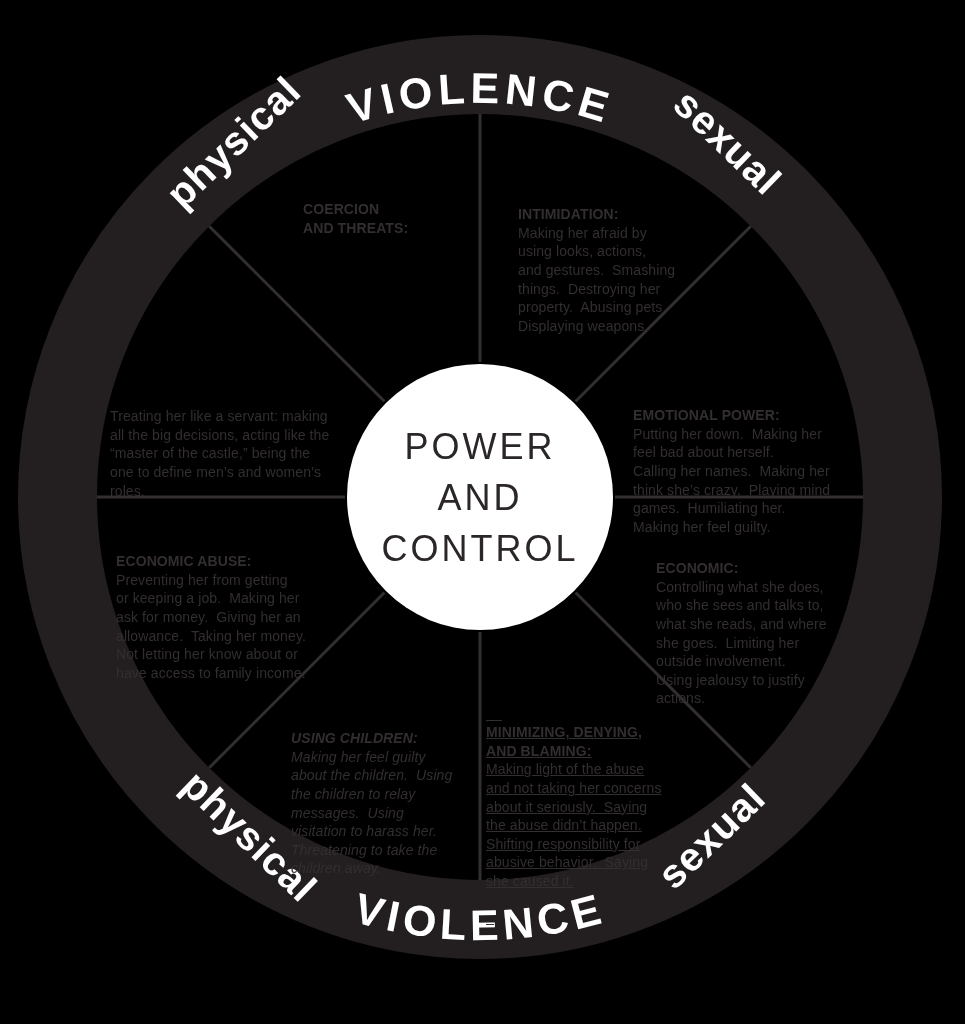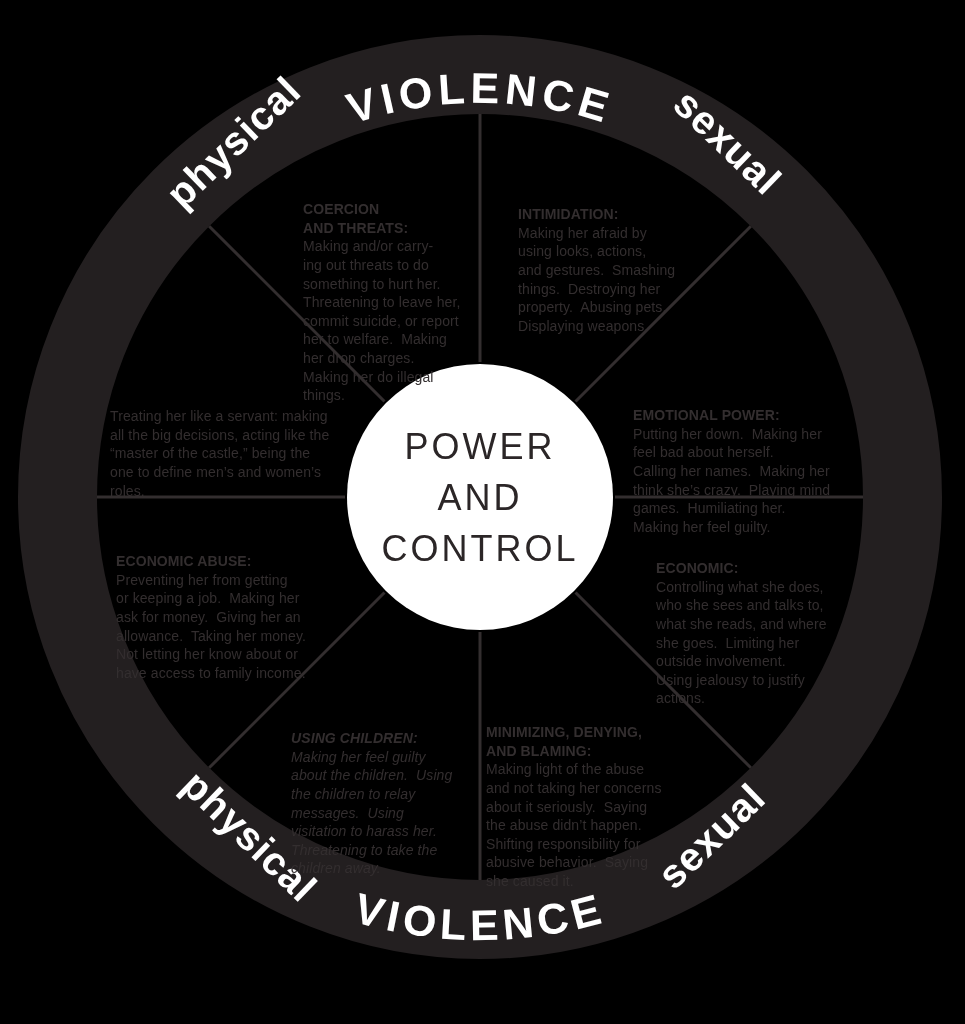--- a/index.html
+++ b/index.html
@@ -57,29 +57,21 @@
     <text class="ring-corner" text-anchor="middle" transform="translate(721,846) rotate(-44)">sexual</text>
 
     <circle cx="480" cy="497" r="133" fill="#ffffff"></circle>
     <text class="center-line" x="480" y="459" text-anchor="middle">POWER</text>
     <text class="center-line" x="480" y="510" text-anchor="middle">AND</text>
     <text class="center-line" x="480" y="561" text-anchor="middle">CONTROL</text>
   </svg>
 
   <div class="seg" style="left:303px;top:163px;">
     <span class="t">COERCION
-AND THREATS:</span><span class="b">Making and/or carry-
-ing out threats to do
-something to hurt her.
-Threatening to leave her,
-commit suicide, or report
-her to welfare.  Making
-her drop charges.
-Making her do illegal
-things.</span>
+AND THREATS:</span>
   </div>
 
   <div class="seg" style="left:504px;top:168px;margin-left:14px;">
     <span class="t">INTIMIDATION:</span><span class="b">Making her afraid by
 using looks, actions,
 and gestures.  Smashing
 things.  Destroying her
 property.  Abusing pets.
 Displaying weapons.</span>
   </div>
@@ -96,21 +88,21 @@
   <div class="seg" style="left:656px;top:522px;">
     <span class="t">ECONOMIC:</span><span class="b">Controlling what she does,
 who she sees and talks to,
 what she reads, and where
 she goes.  Limiting her
 outside involvement.
 Using jealousy to justify
 actions.</span>
   </div>
 
-  <div class="seg" style="left:486px;top:686px;">
+  <div class="seg" style="left:486px;top:686px;text-decoration:underline;">
     <span class="t">MINIMIZING, DENYING,
 AND BLAMING:</span><span class="b">Making light of the abuse
 and not taking her concerns
 about it seriously.  Saying
 the abuse didn’t happen.
 Shifting responsibility for
 abusive behavior.  Saying
 she caused it.</span>
   </div>
 

